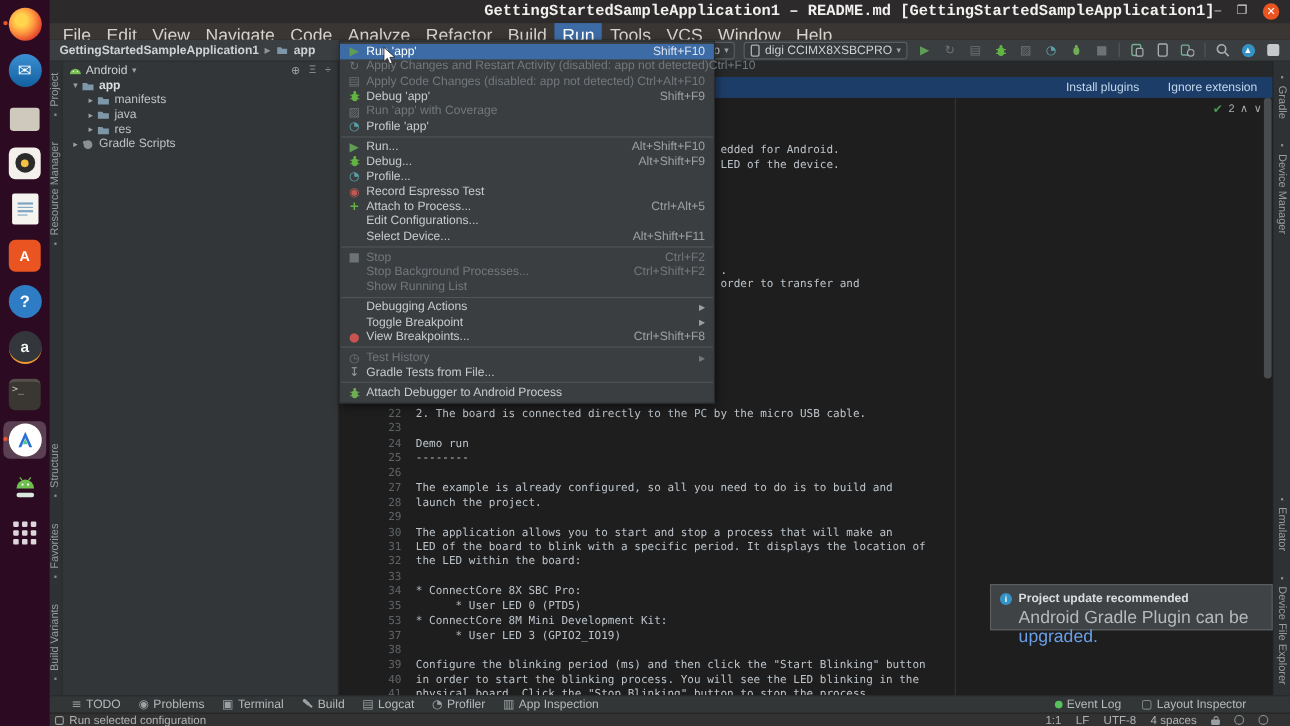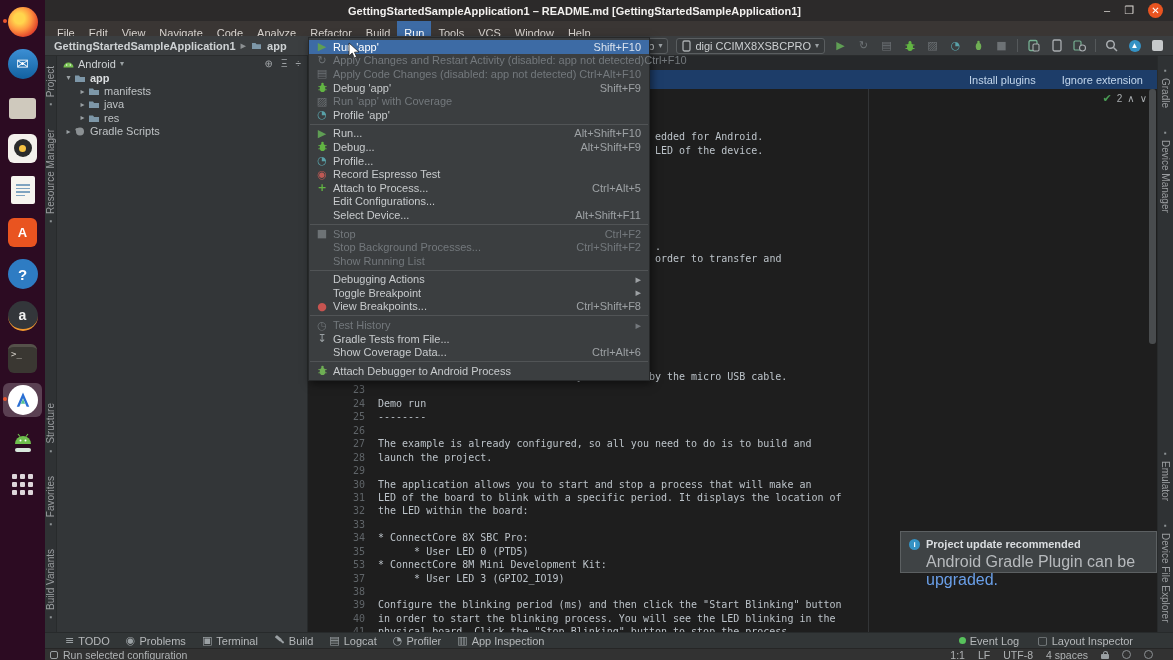--- a/index.html
+++ b/index.html
@@ -17,29 +17,29 @@
   .ic-circle { width:30px; height:30px; border-radius:50%; display:flex; align-items:center; justify-content:center; }
   .ic-sq { width:29px; height:29px; border-radius:6px; display:flex; align-items:center; justify-content:center; }
   #dock-spacer { flex:1; }
   .grid9 { display:grid; grid-template-columns:repeat(3,5px); grid-gap:3px; }
   .grid9 span { width:5px; height:5px; background:#ddd6da; border-radius:1px; }
 
   
   #ide { position:absolute; left:45px; top:0; width:1128px; height:660px; background:#1e1e1e; }
   #titlebar { position:absolute; left:0; top:0; width:100%; height:21px; background:#2c2a2a;
     display:flex; align-items:center; }
-  #title { flex:1; text-align:center; color:#f2f0ee; font-size:11px; font-weight:bold; }
+  #title { flex:1; text-align:right; color:#f2f0ee; font-size:14px; font-weight:bold;font-family:Liberation Mono, monospace; }
   .winbtns { display:flex; align-items:center; gap:14px; padding-right:10px; }
   .winbtn { color:#d8d4d0; font-size:11px; line-height:1; }
   #close-btn { width:15px; height:15px; border-radius:50%; background:#e95420; color:#fff;
     font-size:10px; display:flex; align-items:center; justify-content:center; }
 
   #menubar { position:absolute; left:0; top:21px; width:100%; height:15px; background:#3a3634;
     display:flex; align-items:stretch; padding-left:5px; }
-  .menu-item { color:#d6d2ce; font-size:11px; padding:12px 7px; display:flex; align-items:center; }
+  .menu-item { color:#d6d2ce; font-size:16px; padding:12px 7px; display:flex; align-items:center; }
   .menu-item.active { background:#3d6ba5; color:#fff; }
 
   #toolbar { position:absolute; left:0; top:36px; width:100%; height:20px; background:#3b3e40;
     border-bottom:1px solid #2a2c2d; display:flex; align-items:center; }
   #breadcrumb { display:flex; align-items:center; gap:5px; padding-left:9px; color:#ced2d4; font-size:11px; font-weight:bold; }
   #breadcrumb .sep { color:#8d9193; font-weight:normal; }
   #run-controls { margin-left:auto; display:flex; align-items:center; gap:8px; padding-right:8px; }
   .combo { display:flex; align-items:center; gap:4px; background:#36393b; border:1px solid #5a5e60;
     border-radius:3px; height:16px; padding:0 5px; color:#cdd0d2; font-size:11px; }
   .caret { color:#9aa0a3; font-size:8px; }
@@ -685,25 +685,20 @@
           <span class="rm-label">Test History</span>
           <span class="rm-right">▸</span>
         </div>
         <div class="rm-item">
           <span class="rm-ic">
             <span class="g" style="color:#9aa0a3">↧</span>
           </span>
           <span class="rm-label">Gradle Tests from File...</span>
           <span class="rm-right"></span>
         </div>
-        <div class="rm-item">
-          <span class="rm-ic"></span>
-          <span class="rm-label">Show Coverage Data...</span>
-          <span class="rm-right">Ctrl+Alt+6</span>
-        </div>
         <div class="rm-sep"></div>
         <div class="rm-item">
           <span class="rm-ic">
             <svg width="11" height="11" viewBox="0 0 12 12">
               <ellipse cx="6" cy="7" rx="3" ry="4" fill="#6fae54"></ellipse>
               <line x1="1.5" y1="5" x2="10.5" y2="5" stroke="#6fae54" stroke-width="1"></line>
               <line x1="1.5" y1="8.5" x2="10.5" y2="8.5" stroke="#6fae54" stroke-width="1"></line>
               <circle cx="6" cy="2.3" r="1.4" fill="#6fae54"></circle>
             </svg>
           </span>

